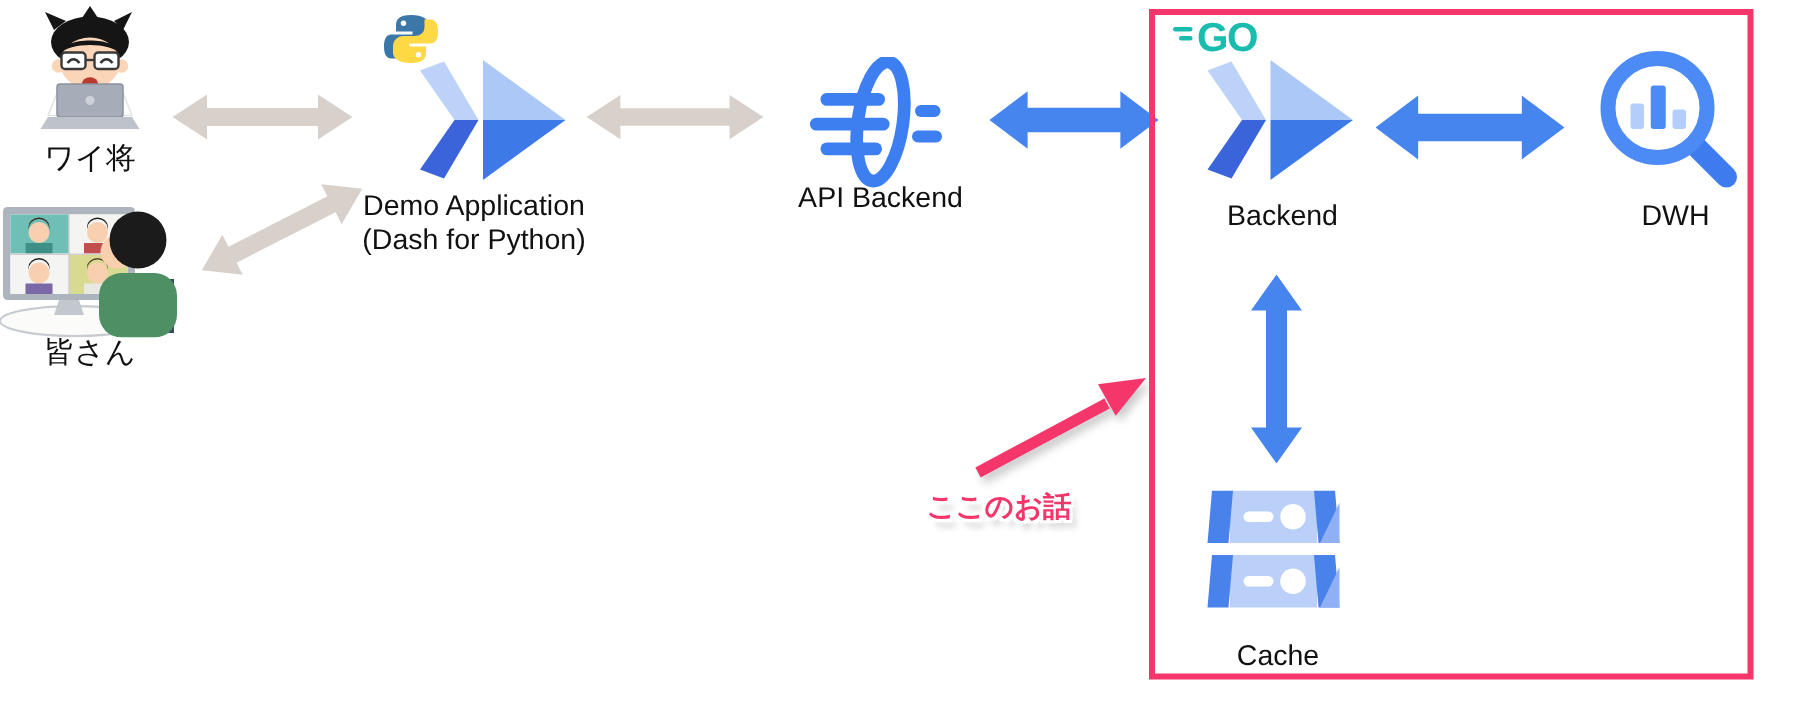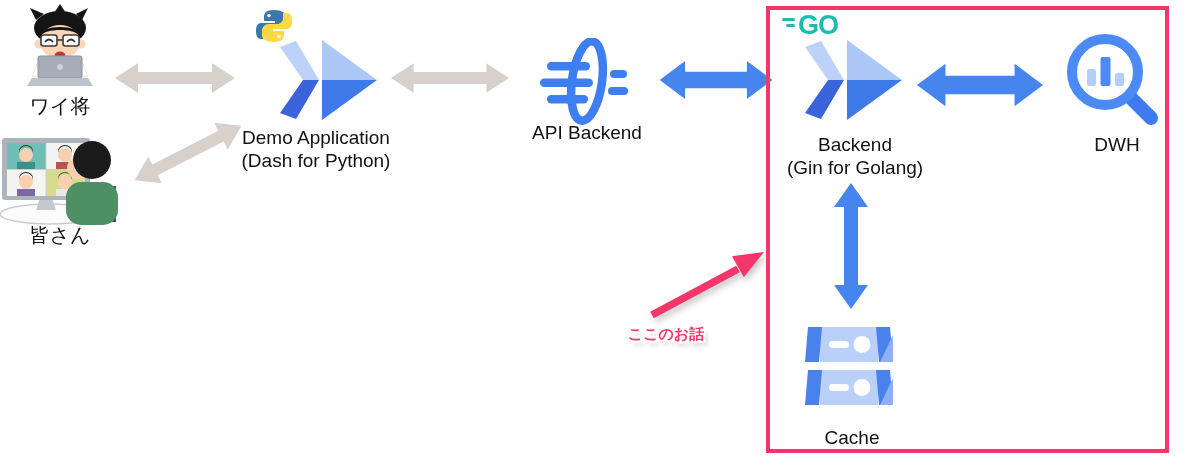--- a/index.html
+++ b/index.html
@@ -4,21 +4,21 @@
 <style>
   html,body{margin:0;padding:0;background:#fff;}
   #stage{position:relative;width:1200px;height:476px;background:#ffffff;overflow:hidden;
          font-family:"Liberation Sans",sans-serif;color:#111;}
   .abs{position:absolute;}
   .label{position:absolute;text-align:center;font-size:19px;line-height:1.2;color:#111;white-space:nowrap;}
   .label .l2{display:block;text-align:center;}
   .jp{font-size:20px;}
   .go-badge{position:absolute;left:782px;top:9px;width:80px;height:30px;}
   .annotation-text{position:absolute;left:606px;top:325px;width:120px;text-align:center;
-     font-size:15px;font-weight:700;color:#F5366B;letter-spacing:0;
+     font-size:19px;font-weight:700;color:#F5366B;letter-spacing:0;
      text-shadow:-2px -2px 0 #fff,2px -2px 0 #fff,-2px 2px 0 #fff,2px 2px 0 #fff,
                  0 -2px 0 #fff,0 2px 0 #fff,-2px 0 0 #fff,2px 0 0 #fff,4px 5px 4px #c7c7c7;}
   .highlight-box{position:absolute;left:766px;top:6px;width:403px;height:447px;
      border:4px solid #F5366B;box-sizing:border-box;background:transparent;}
   .shadowed{filter:drop-shadow(3px 4px 3px rgba(140,140,140,0.45));}
 </style>
 </head>
 <body>
 
 <div id="stage">
@@ -137,21 +137,20 @@
   </svg>
 
   <svg class="abs" style="left:792px;top:33px" width="112" height="94" viewBox="0 0 112 94">
     <polygon points="13,14 29,8 52,47 36,47" fill="#BDD2F8"></polygon>
     <polygon points="36,47 52,47 29,86 13,80" fill="#3B63DA"></polygon>
     <polygon points="55,7 110,47 55,47" fill="#ABC8F7"></polygon>
     <polygon points="55,47 110,47 55,87" fill="#3E79E8"></polygon>
   </svg>
   <div class="label" style="left:780px;top:134px;width:150px">
     <span>Backend</span>
-    <span class="l2">(Gin for Golang)</span>
   </div>
 
   <svg class="abs" style="left:917px;top:62px" width="126" height="46" viewBox="0 0 124 44">
     <polygon points="0,22 28,1 28,13 96,13 96,1 124,22 96,43 96,31 28,31 28,43" fill="#4684EE"></polygon>
   </svg>
 
   <svg class="abs" style="left:1062px;top:30px" width="102" height="100" viewBox="0 0 100 100">
     <line x1="68" y1="68" x2="88" y2="88" stroke="#3D7BEF" stroke-width="14" stroke-linecap="round"></line>
     <circle cx="42" cy="42" r="33" fill="#ffffff" stroke="#4C8BF5" stroke-width="10"></circle>
     <rect x="24" y="39" width="9" height="17" rx="2" fill="#B3CEFA"></rect>

